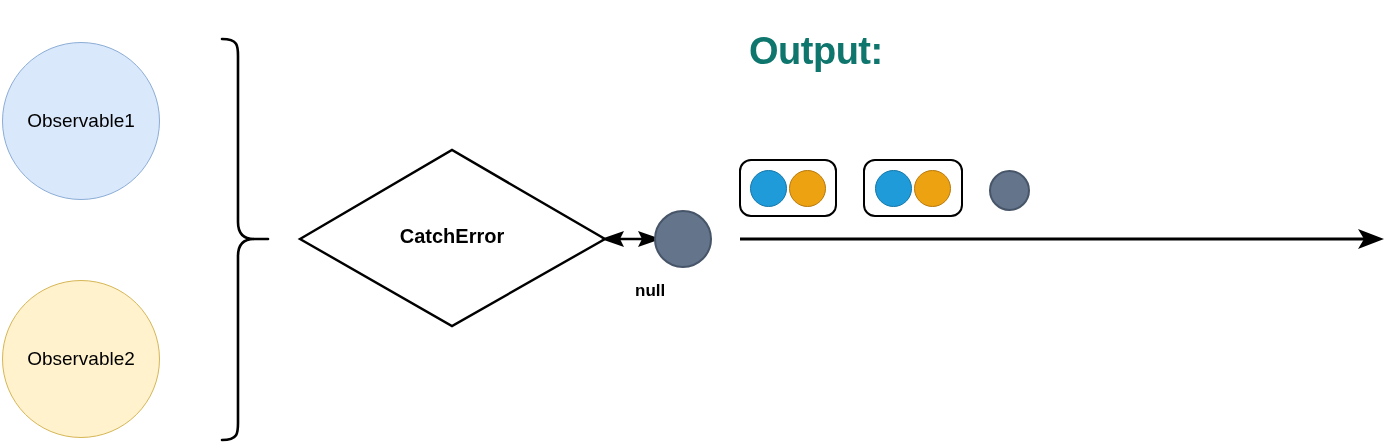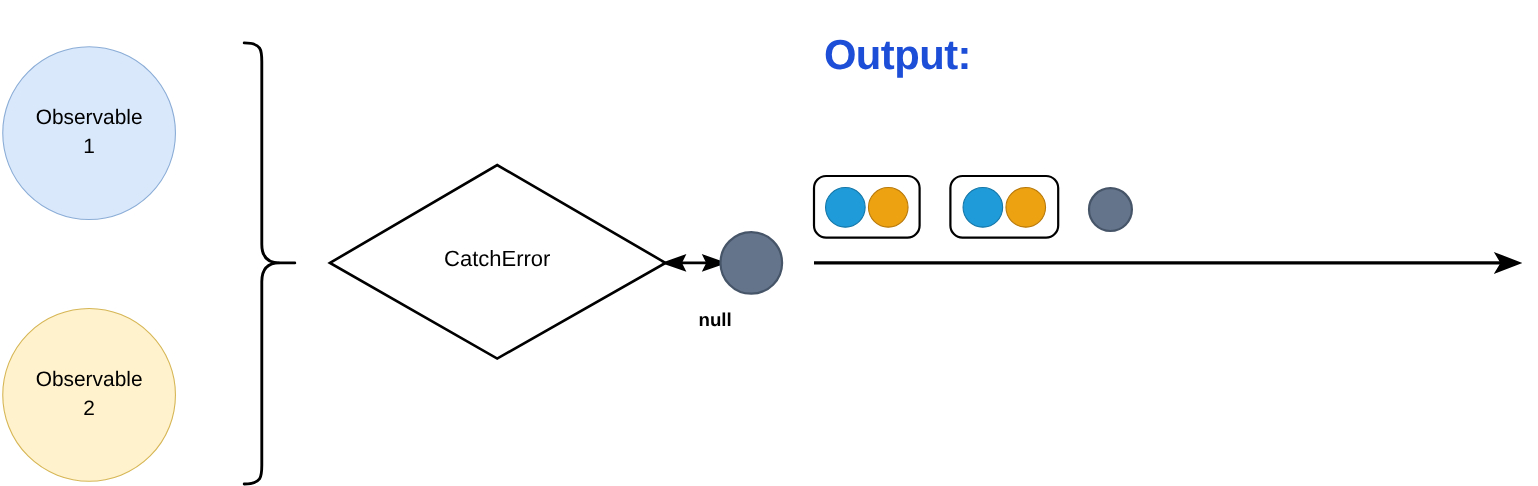--- a/index.html
+++ b/index.html
@@ -27,21 +27,20 @@
   }
 
   
   .observable {
     position: absolute;
     width: 158px;
     height: 158px;
     border-radius: 50%;
     box-sizing: border-box;
     display: flex;
-    flex-direction: column;
     align-items: center;
     justify-content: center;
     font-size: 19px;
     line-height: 1.35;
     color: #000000;
     text-align: center;
   }
   #obs1 {
     left: 2px;
     top: 42px;
@@ -60,30 +59,31 @@
 
   
   #diamond-label {
     position: absolute;
     left: 302px;
     top: 225px;
     width: 300px;
     text-align: center;
     font-size: 20px;
     color: #000000;
+    font-weight: bold;
   }
 
   
   #output-title {
     position: absolute;
     left: 749px;
     top: 30px;
     font-size: 38px;
     font-weight: bold;
-    color: #1d4ed8;
+    color: #0f766e;
     letter-spacing: -0.5px;
   }
 
   
   #null-label {
     position: absolute;
     left: 635px;
     top: 281px;
     width: 100px;
     font-size: 17px;

